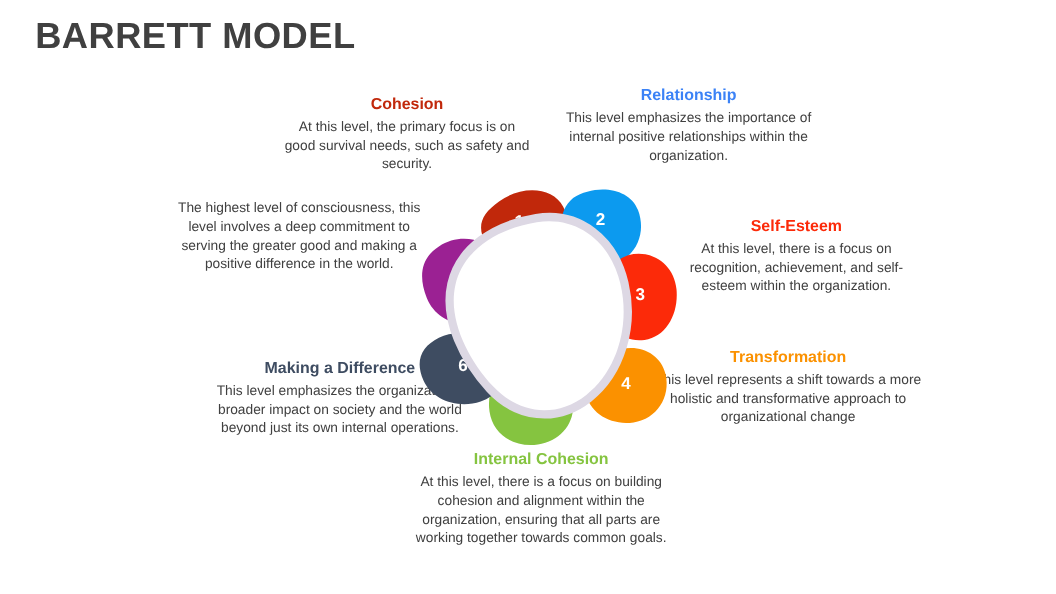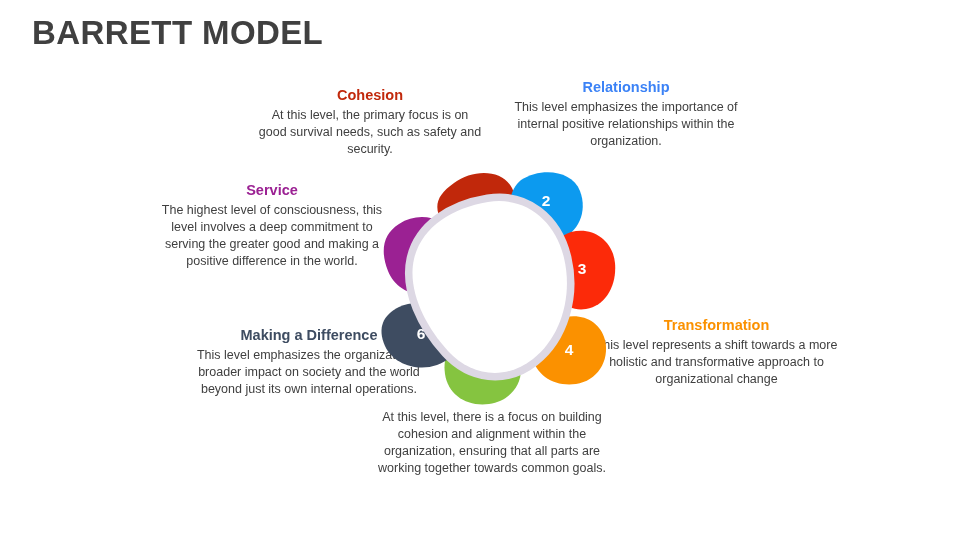--- a/index.html
+++ b/index.html
@@ -92,37 +92,41 @@
   <div class="callout ta-center" id="callout-survival">
     <div class="c-head" style="color: rgb(193, 40, 11);">Cohesion</div>
     <div class="c-body">At this level, the primary focus is on good survival needs, such as safety and security.</div>
   </div>
 
   <div class="callout ta-center" id="callout-relationship">
     <div class="c-head" style="color: #3b82f6;">Relationship</div>
     <div class="c-body">This level emphasizes the importance of internal positive relationships within the organization.</div>
   </div>
 
+  <div class="callout ta-center" id="callout-self-esteem">
+    <div class="c-head" style="color: rgb(252, 42, 9);">Self-Esteem</div>
+    <div class="c-body">At this level, there is a focus on recognition, achievement, and self-esteem within the organization.</div>
+  </div>
 
   <div class="callout ta-center" id="callout-transformation">
     <div class="c-head" style="color: rgb(251, 145, 0); text-align: center;">Transformation</div>
     <div class="c-body">This level represents a shift towards a more holistic and transformative approach to organizational change</div>
   </div>
 
   <div class="callout ta-center" id="callout-internal-cohesion">
+    <div class="c-head" style="color: rgb(133, 196, 64);">Internal Cohesion</div>
     <div class="c-body">At this level, there is a focus on building cohesion and alignment within the organization, ensuring that all parts are working together towards common goals.</div>
   </div>
 
   <div class="callout ta-center" id="callout-making-difference">
     <div class="c-head" style="color: rgb(62, 76, 97);">Making a Difference</div>
     <div class="c-body">This level emphasizes the organization's broader impact on society and the world beyond just its own internal operations.</div>
   </div>
 
   <div class="callout ta-center" id="callout-service">
-    <div class="c-head" style="color: rgb(155, 33, 147);">Service</div>
     <div class="c-body">The highest level of consciousness, this level involves a deep commitment to serving the greater good and making a positive difference in the world.</div>
   </div>
 
   <div id="diagram">
     <svg viewBox="0 0 245 250" xmlns="http://www.w3.org/2000/svg">
 
       <g>
         <path id="petal-1-shape" d="M79 23 C98 9, 127 9, 137 28 C147 47, 136 66, 117 74 C98 82, 76 78, 67 62 C58 46, 62 35, 79 23 Z" fill="#C1280B"></path>
         <text class="petal-num" id="petal-1-label" x="97" y="42">1</text>
       </g>

